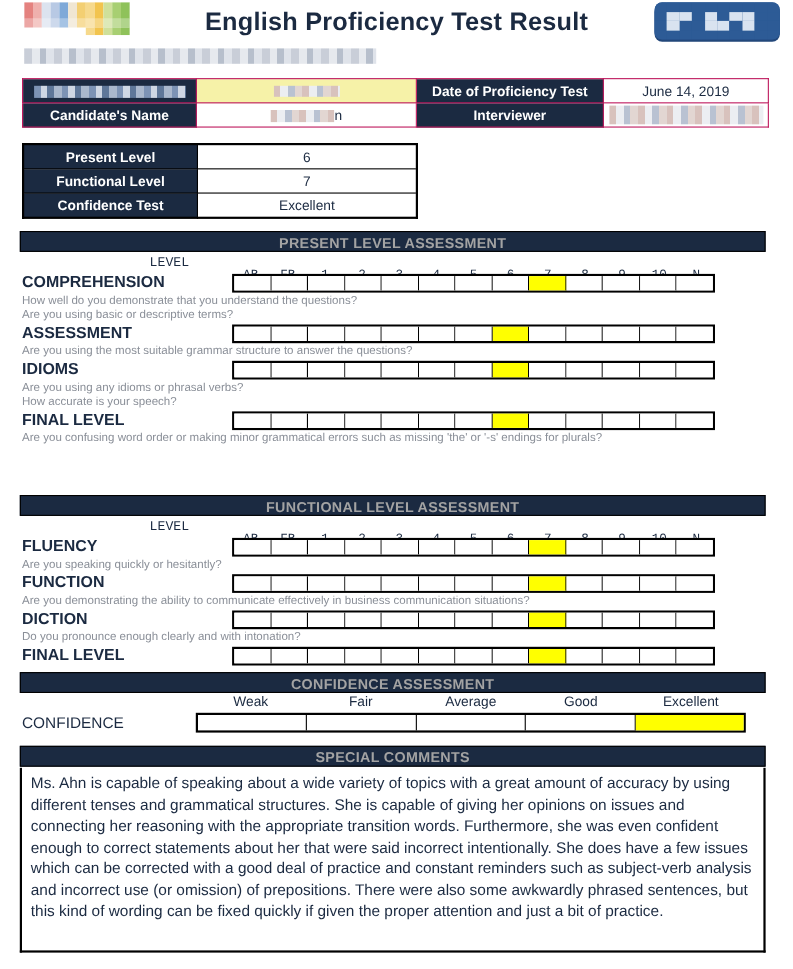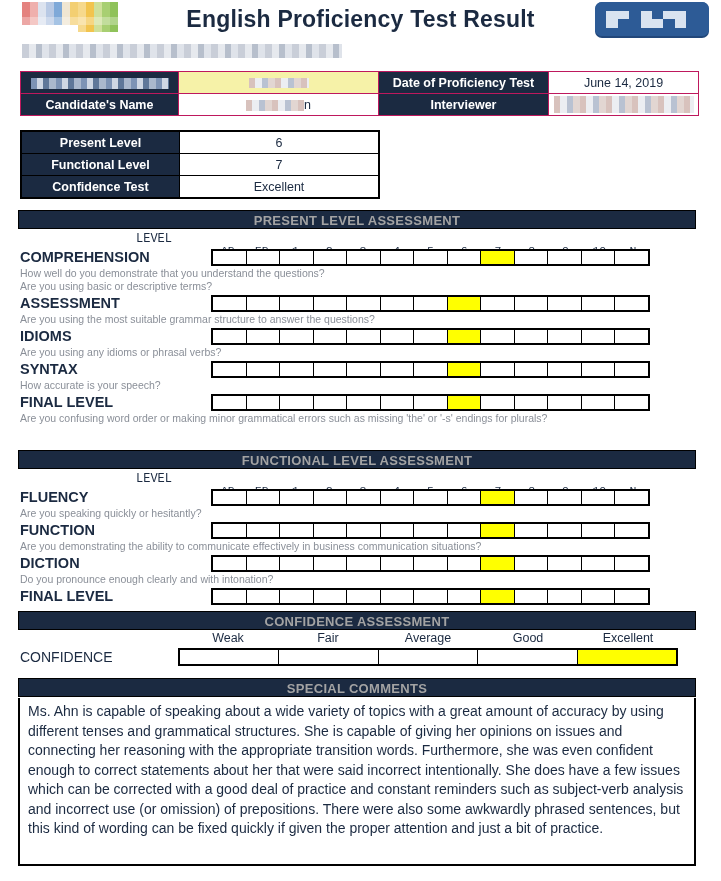--- a/index.html
+++ b/index.html
@@ -517,38 +517,20 @@
         <i></i>
         <i class="on"></i>
         <i></i>
         <i></i>
         <i></i>
         <i></i>
         <i></i>
       </div>
     </div>
     <div class="qtext">Are you using any idioms or phrasal verbs?</div>
-    <div class="row">
-      <div class="rowlabel">SYNTAX</div>
-      <div class="cells">
-        <i></i>
-        <i></i>
-        <i></i>
-        <i></i>
-        <i></i>
-        <i></i>
-        <i></i>
-        <i class="on"></i>
-        <i></i>
-        <i></i>
-        <i></i>
-        <i></i>
-        <i></i>
-      </div>
-    </div>
     <div class="qtext">How accurate is your speech?</div>
     <div class="row">
       <div class="rowlabel">FINAL LEVEL</div>
       <div class="cells">
         <i></i>
         <i></i>
         <i></i>
         <i></i>
         <i></i>
         <i></i>

